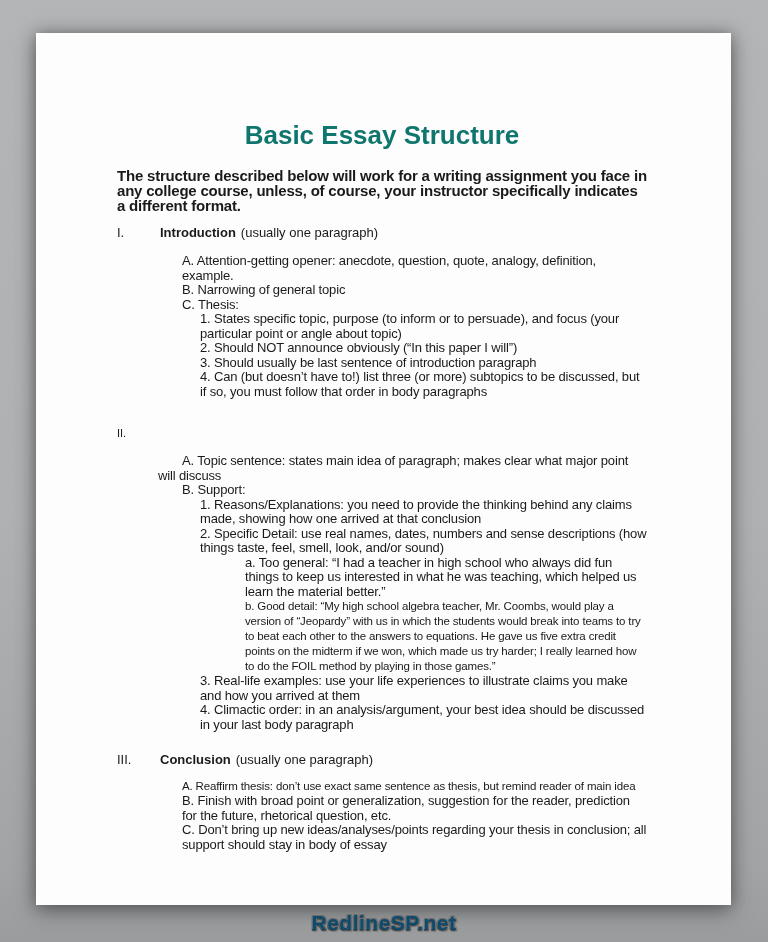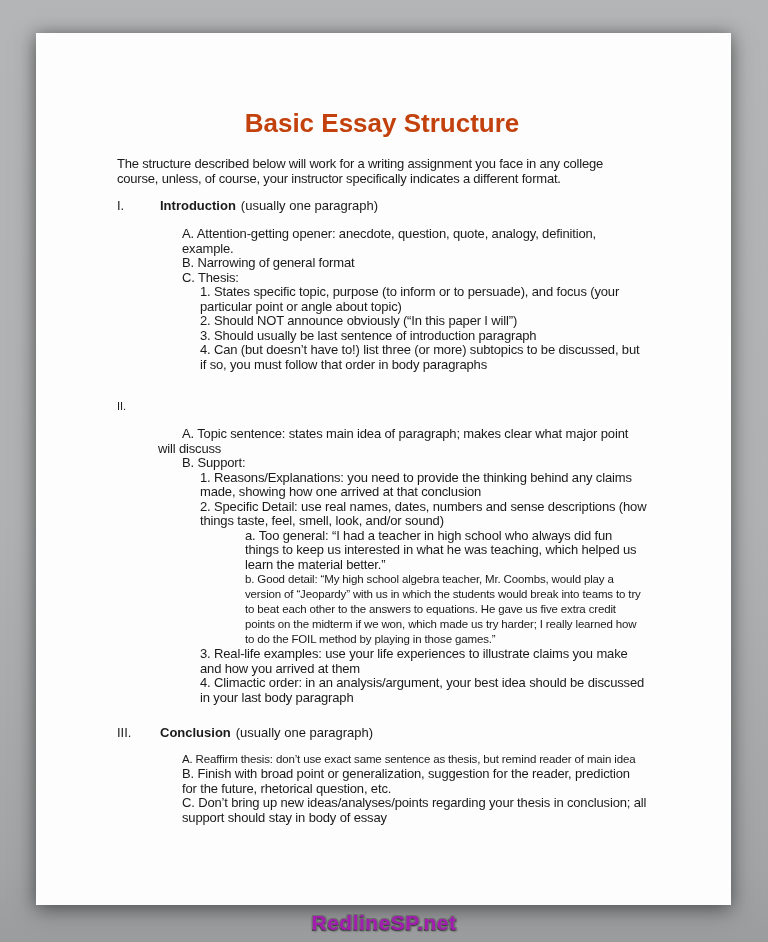--- a/index.html
+++ b/index.html
@@ -9,24 +9,24 @@
     font-family:"Liberation Sans","DejaVu Sans",sans-serif;
     color:#1a1a1a;
   }
   .paper{
     position:absolute;left:36px;top:33px;width:695px;height:872px;
     background:#fdfdfd;
     box-shadow:0 5px 20px rgba(40,40,40,.55),0 0 12px rgba(70,70,70,.35);
     padding:75px 84px 0 81px;box-sizing:border-box;
   }
   .doc-title{
-    margin:0;text-align:center;font-size:26px;line-height:30px;font-weight:bold;
-    letter-spacing:0;color:#c2410c;
+    margin:12px;text-align:center;font-size:26px;line-height:30px;font-weight:bold;
+    letter-spacing:0;color:#0f766e;
   }
-  .intro{margin:18px 0 0 0;font-size:13px;line-height:15px;letter-spacing:-0.2px;}
+  .intro{margin:18px 0 0 0;font-size:15px;line-height:15px;letter-spacing:-0.2px;font-weight:bold;}
   .section{margin:0;}
   .s1{margin-top:12px;}
   .s2{margin-top:28px;}
   .s3{margin-top:20px;}
   .sec-head{display:flex;font-size:13px;line-height:15px;}
   .numeral{flex:0 0 43px;}
   .sec-name{font-weight:bold;}
   .sec-note{margin-left:5px;font-weight:normal;}
   .head-sm{font-size:11px;line-height:13px;}
   .head-sm .sec-note{font-size:11px;}
@@ -36,41 +36,41 @@
   .l1{margin-left:65px;}
   .l1a{margin-left:41px;}
   .l1b{margin-left:53px;}
   .l2{margin-left:83px;}
   .l3{margin-left:128px;}
   .size-sm{font-size:11.5px;line-height:15px;}
   .size-xs{font-size:10.5px;line-height:12px;}
   .watermark{
     position:absolute;left:0;right:0;top:911px;text-align:center;
     font-size:21px;font-weight:bold;letter-spacing:.5px;
-    color:#a21caf;
+    color:#0c4a6e;
     text-shadow:-1px -1px 0 #6e6e6e,1px -1px 0 #6e6e6e,-1px 1px 1px #3f3f3f,1px 1px 2px #3f3f3f;
   }
 </style>
 </head>
 <body>
 
 <div class="paper">
 
   <h1 class="doc-title">Basic Essay Structure</h1>
 
   <p class="intro">The structure described below will work for a writing assignment you face in any college course, unless, of course, your instructor specifically indicates a different format.</p>
 
   <div class="section s1">
     <div class="sec-head">
       <span class="numeral">I.</span>
       <span class="sec-title"><b class="sec-name">Introduction</b><span class="sec-note">(usually one paragraph)</span></span>
     </div>
     <div class="blocks">
       <p class="ln l1">A. Attention-getting opener: anecdote, question, quote, analogy, definition, example.</p>
-      <p class="ln l1">B. Narrowing of general format</p>
+      <p class="ln l1">B. Narrowing of general topic</p>
       <p class="ln l1">C. Thesis:</p>
       <p class="ln l2">1. States specific topic, purpose (to inform or to persuade), and focus (your particular point or angle about topic)</p>
       <p class="ln l2">2. Should NOT announce obviously (“In this paper I will”)</p>
       <p class="ln l2">3. Should usually be last sentence of introduction paragraph</p>
       <p class="ln l2">4. Can (but doesn’t have to!) list three (or more) subtopics to be discussed, but if so, you must follow that order in body paragraphs</p>
     </div>
   </div>
 
   <div class="section s2">
     <div class="sec-head head-sm">

